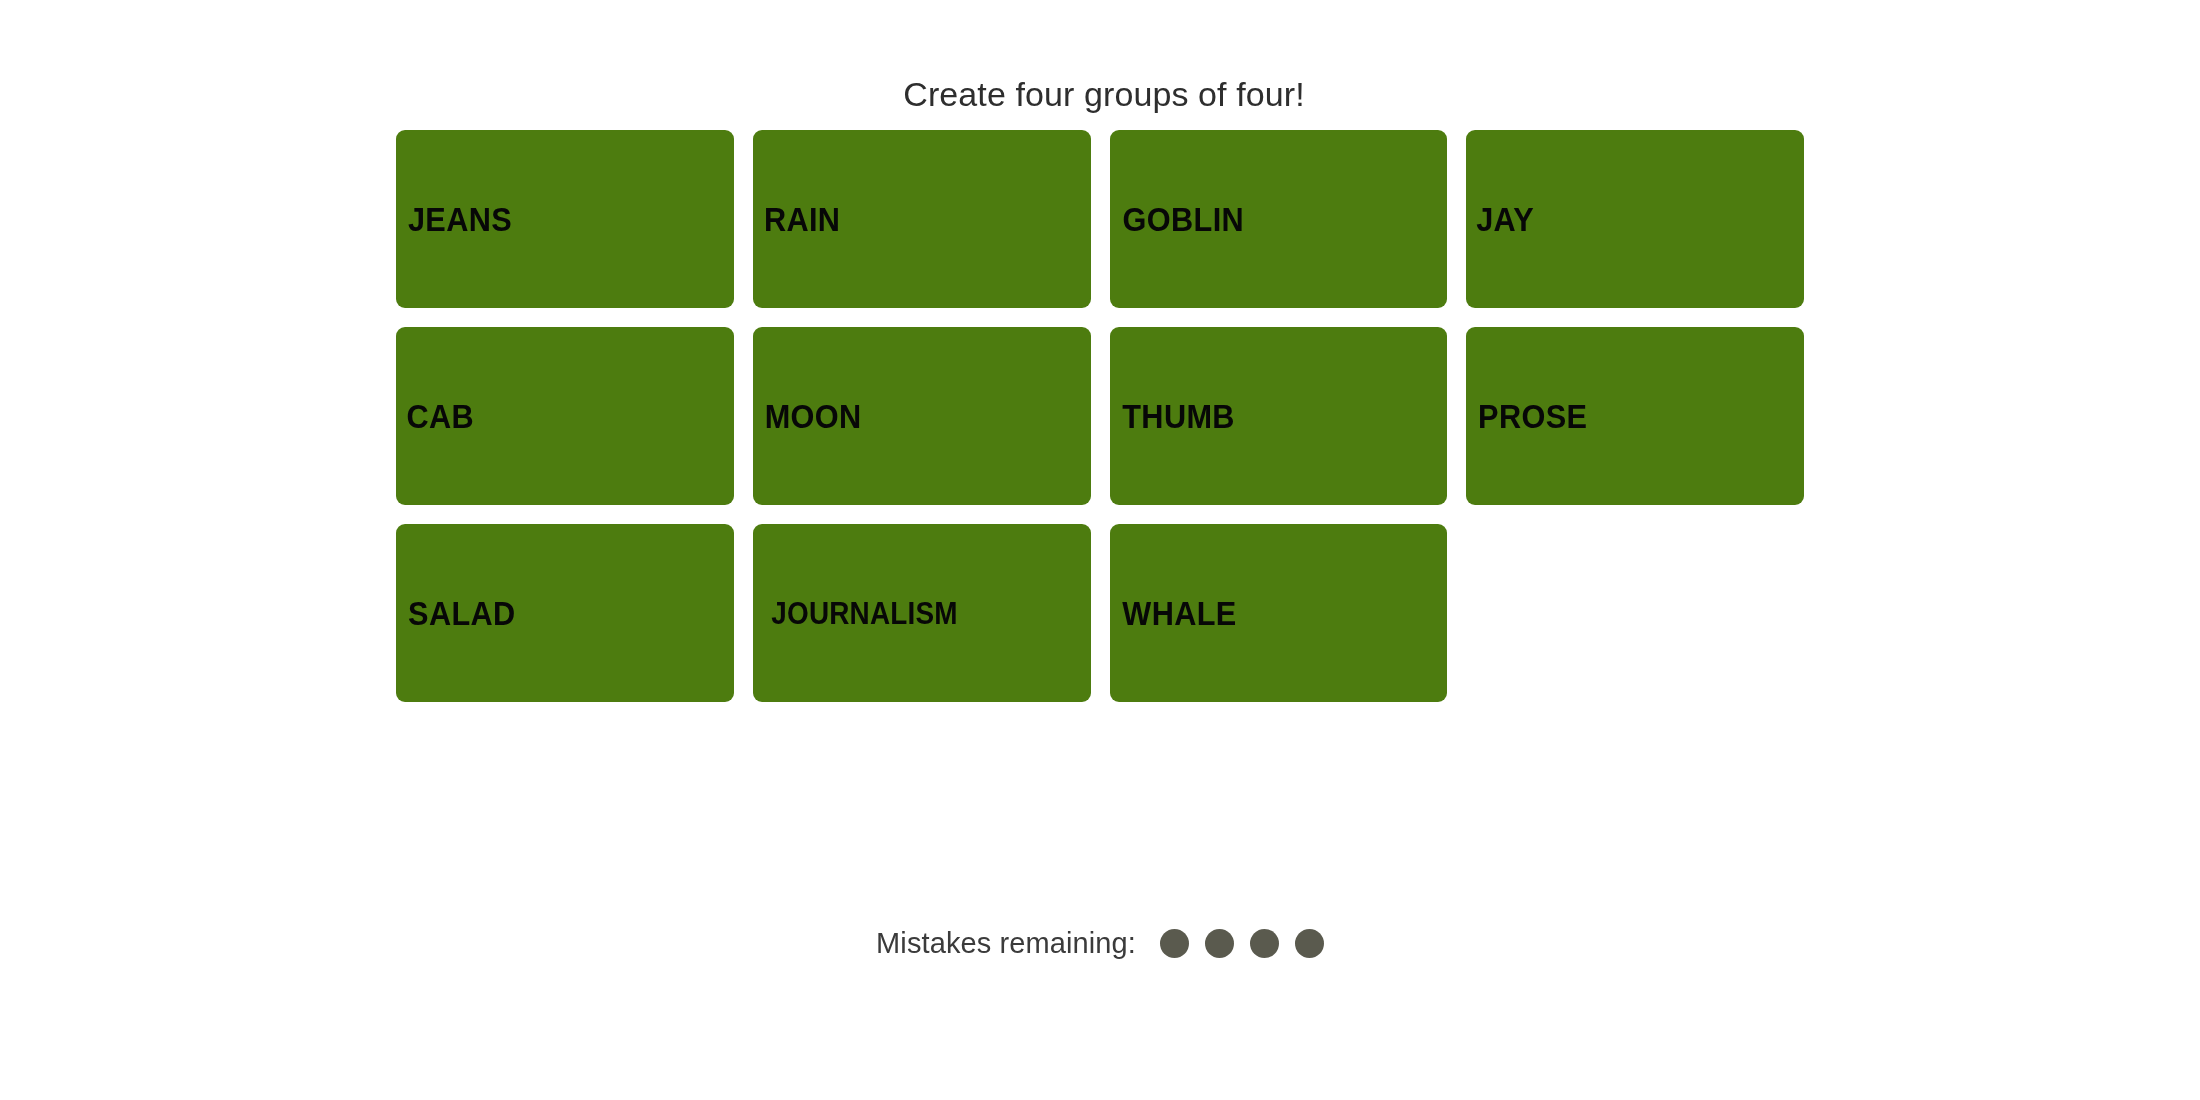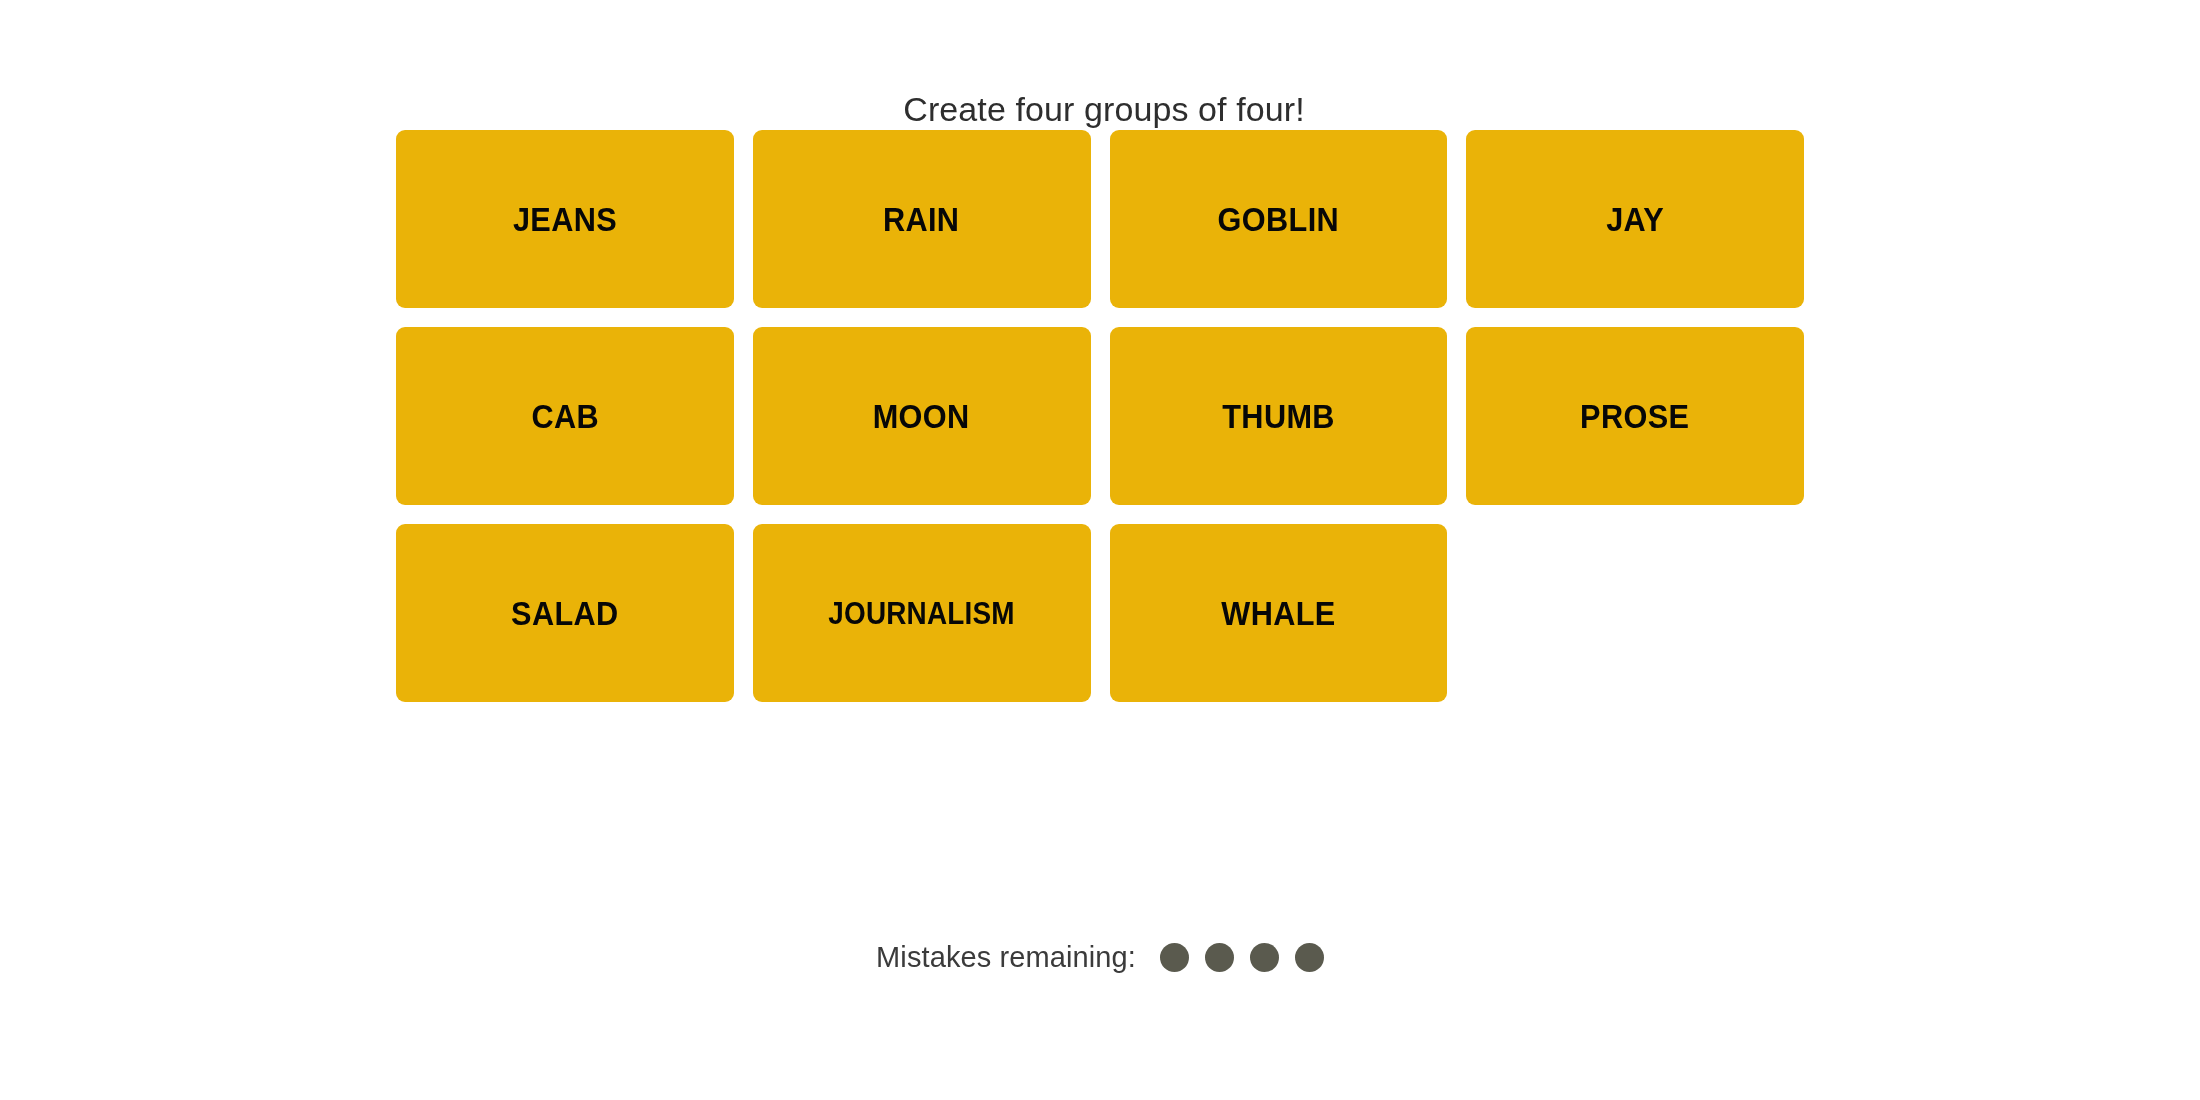--- a/index.html
+++ b/index.html
@@ -24,21 +24,21 @@
     flex-direction: column;
     align-items: center;
     background: #ffffff;
   }
 
   
   .instruction-bar {
     width: 100%;
     display: flex;
     justify-content: center;
-    align-items: flex-end;
+    align-items: center;
     height: 130px;
     padding-top: 58px;
     padding-left: 8px;
   }
 
   .instruction-text {
     font-family: "Liberation Sans", sans-serif;
     font-size: 34px;
     font-weight: 400;
     color: #2e2e2e;
@@ -58,26 +58,25 @@
   .tile-grid {
     width: 1408px;
     display: grid;
     grid-template-columns: repeat(4, 1fr);
     grid-template-rows: repeat(4, 178px);
     column-gap: 19px;
     row-gap: 19px;
   }
 
   .tile {
-    background: #eab308;
+    background: #4d7c0f;
     border: none;
     border-radius: 9px;
     display: flex;
     align-items: center;
-    justify-content: center;
     cursor: pointer;
     user-select: none;
     padding: 4px 8px;
     overflow: hidden;
   }
 
   .tile-label {
     font-family: "Liberation Sans", sans-serif;
     font-weight: 700;
     font-size: 33px;
@@ -94,21 +93,21 @@
     letter-spacing: 0.2px;
     transform: scaleX(0.9);
   }
 
   
   .mistakes-row {
     display: flex;
     align-items: center;
     justify-content: flex-end;
     gap: 16px;
-    margin-top: 34px;
+    margin-top: 20px;
     height: 48px;
   }
 
   .mistakes-label {
     font-family: "Liberation Sans", sans-serif;
     font-size: 29px;
     font-weight: 400;
     color: #3b3b3b;
     letter-spacing: 0.1px;
     white-space: nowrap;

